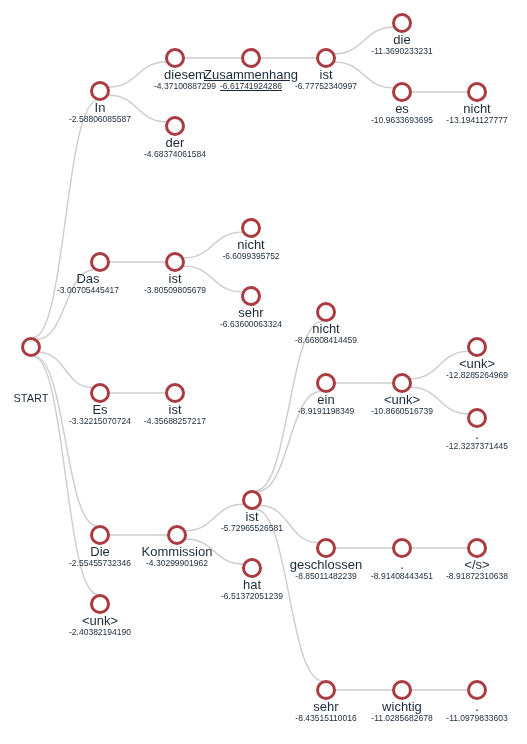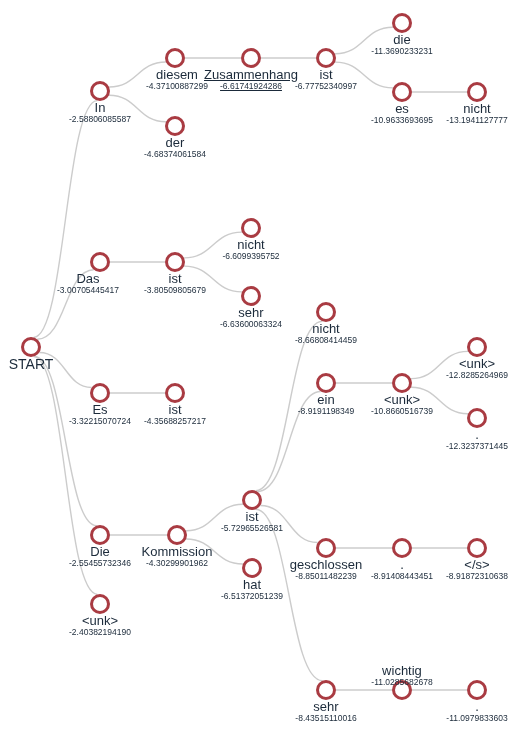--- a/index.html
+++ b/index.html
@@ -50,21 +50,22 @@
   }
   .node-caption .tok {
     display: block;
     font-size: 13px;
   }
   .node-caption .score {
     display: block;
     font-size: 8.5px;
   }
   .node-caption.start-cap .tok {
-    font-size: 14px;
+    font-size: 11px;
+    margin-top: 34px;
   }
 </style>
 </head>
 <body>
 
 <div id="stage">
   <svg id="edge-layer" viewBox="0 0 527 744">
       <path class="edge" d="M 33.60243981727654 337.34457111271314 C 65.5 337.34457111271314, 65.5 100.65542888728686, 97.39756018272347 100.65542888728686"></path>
       <path class="edge" d="M 37.30248693494555 339.23606681927 C 65.5 339.23606681927, 65.5 269.76393318073, 93.69751306505445 269.76393318073"></path>
       <path class="edge" d="M 39.320502943378436 352.5470019622523 C 65.5 352.5470019622523, 65.5 387.4529980377477, 91.67949705662156 387.4529980377477"></path>
@@ -100,21 +101,21 @@
       <div class="node" style="left: 31px; top: 347px;"></div>
       <div class="node-caption start-cap" style="left: 31px; top: 359px;">
         <span class="tok">START</span>
       </div>
       <div class="node" style="left: 100px; top: 91px;"></div>
       <div class="node-caption" style="left: 100px; top: 103px; text-align: center;">
         <span class="tok">In</span>
         <span class="score">-2.58806085587</span>
       </div>
       <div class="node" style="left: 175px; top: 58px;"></div>
-      <div class="node-caption" style="left: 177px; top: 70px;">
+      <div class="node-caption" style="left: 185px; top: 70px;">
         <span class="tok">diesem</span>
         <span class="score">-4.37100887299</span>
       </div>
       <div class="node" style="left: 175px; top: 126px;"></div>
       <div class="node-caption" style="left: 175px; top: 138px;">
         <span class="tok">der</span>
         <span class="score">-4.68374061584</span>
       </div>
       <div class="node" style="left: 251px; top: 58px;"></div>
       <div class="node-caption" style="left: 251px; top: 70px; text-decoration: underline;">
@@ -235,21 +236,21 @@
       <div class="node-caption" style="left: 477px; top: 560px;">
         <span class="tok">&lt;/s&gt;</span>
         <span class="score">-8.91872310638</span>
       </div>
       <div class="node" style="left: 326px; top: 690px;"></div>
       <div class="node-caption" style="left: 326px; top: 702px;">
         <span class="tok">sehr</span>
         <span class="score">-8.43515110016</span>
       </div>
       <div class="node" style="left: 402px; top: 690px;"></div>
-      <div class="node-caption" style="left: 402px; top: 666px;">
+      <div class="node-caption" style="left: 402px; top: 702px;">
         <span class="tok">wichtig</span>
         <span class="score">-11.0285682678</span>
       </div>
       <div class="node" style="left: 477px; top: 690px;"></div>
       <div class="node-caption" style="left: 477px; top: 702px;">
         <span class="tok">.</span>
         <span class="score">-11.0979833603</span>
       </div>
     </div>
 </div>

